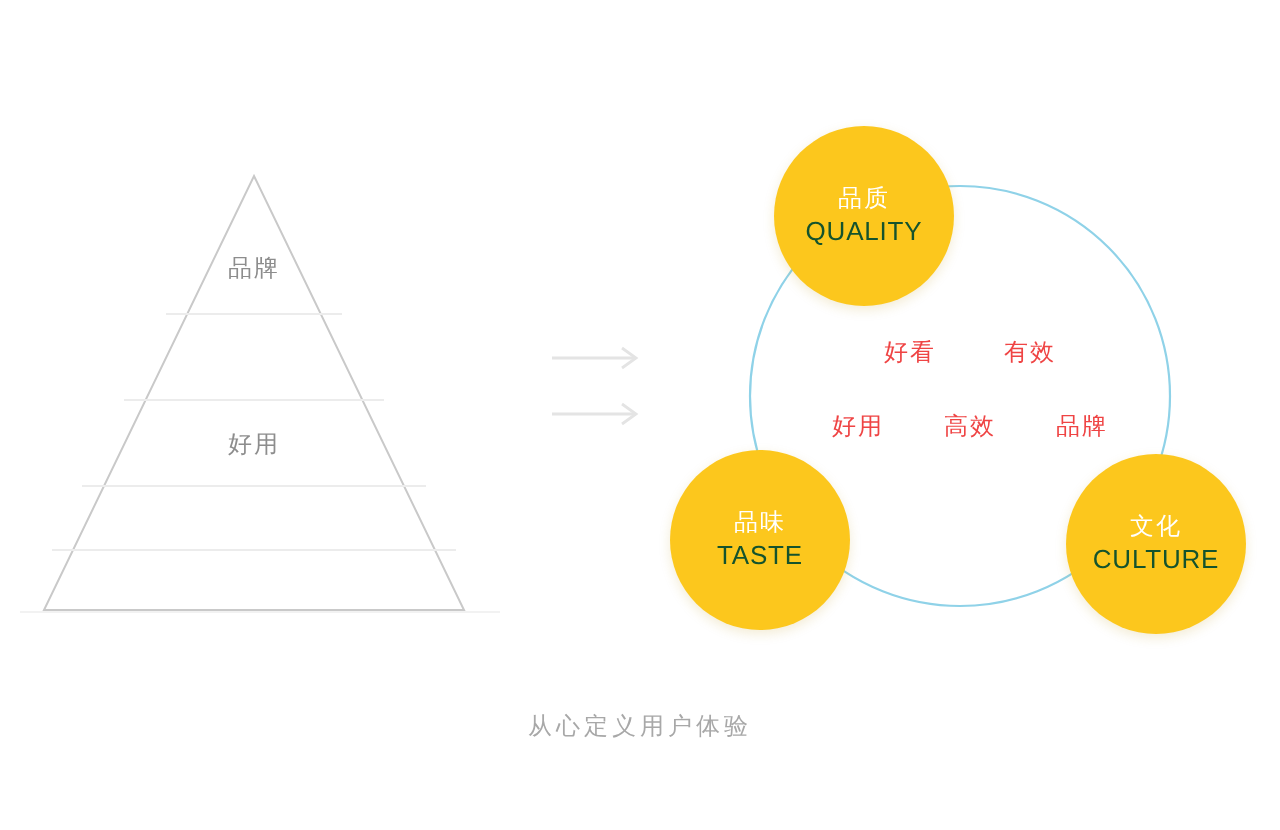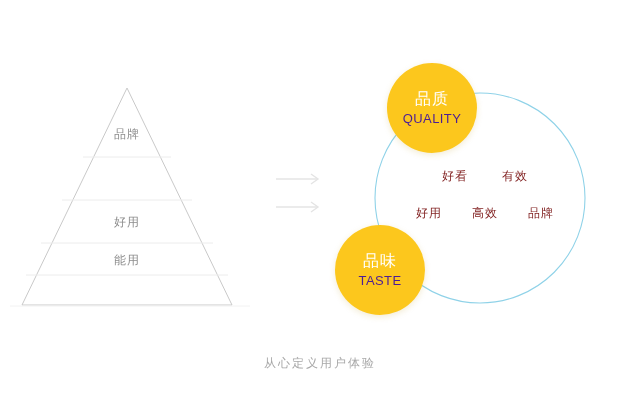--- a/index.html
+++ b/index.html
@@ -72,43 +72,43 @@
     border-radius: 50%;
     background: #fcc71d;
     display: flex;
     flex-direction: column;
     align-items: center;
     justify-content: center;
     box-shadow: 0 2px 6px rgba(190,150,20,0.18);
   }
   .node-cn {
     color: #ffffff;
-    font-size: 16px;
+    font-size: 12px;
     letter-spacing: 1px;
     line-height: 1.35;
     font-family: "Liberation Sans", "DejaVu Sans", sans-serif;
   }
   .node-en {
-    color: #4c1d95;
+    color: #14532d;
     font-size: 13px;
     letter-spacing: 0.4px;
     line-height: 1.35;
     font-family: "Liberation Sans", "DejaVu Sans", sans-serif;
   }
   #node-quality { left: 47px; top: 13px; }
   #node-taste   { left: -5px; top: 175px; text-align: center; }
   #node-culture { left: 193px; top: 177px; }
 
   .center-row {
     position: absolute;
     width: 290px;
     display: flex;
     justify-content: center;
     align-items: flex-end;
-    color: #7f1d1d;
+    color: #ef4444;
     font-size: 12px;
     letter-spacing: 1px;
     line-height: 1;
     font-family: "Liberation Sans", "DejaVu Sans", sans-serif;
   }
   .center-row span { display: inline-block; }
   #center-row-1 { top: 120px; left: 0; }
   #center-row-1 span { margin: 0 17px; }
   #center-row-2 { top: 157px; left: 0; }
   #center-row-2 span { margin: 0 15px; }
@@ -140,21 +140,20 @@
       <line x1="83" y1="87" x2="171" y2="87" stroke="#ececec" stroke-width="1"></line>
       <line x1="62" y1="130" x2="192" y2="130" stroke="#ececec" stroke-width="1"></line>
       <line x1="41" y1="173" x2="213" y2="173" stroke="#ececec" stroke-width="1"></line>
       <line x1="26" y1="205" x2="228" y2="205" stroke="#ececec" stroke-width="1"></line>
 
       <line x1="10" y1="236" x2="250" y2="236" stroke="#f2f2f2" stroke-width="1"></line>
     </svg>
 
     <div class="pyr-label" style="left:67px; top:58px;">品牌</div>
     <div class="pyr-label" style="left:67px; top:146px;">好用</div>
-    <div class="pyr-label" style="left:67px; top:184px;">能用</div>
   </div>
 
   <div id="arrows">
     <svg width="70" height="60" viewBox="0 0 70 60">
       <g stroke="#e4e4e4" stroke-width="1.4" fill="none">
         <line x1="4" y1="14" x2="46" y2="14"></line>
         <polyline points="39,9 46,14 39,19"></polyline>
         <line x1="4" y1="42" x2="46" y2="42"></line>
         <polyline points="39,37 46,42 39,47"></polyline>
       </g>
@@ -169,20 +168,24 @@
     <div class="node-circle" id="node-quality">
       <span class="node-cn">品质</span>
       <span class="node-en">QUALITY</span>
     </div>
 
     <div class="node-circle" id="node-taste">
       <span class="node-cn">品味</span>
       <span class="node-en">TASTE</span>
     </div>
 
+    <div class="node-circle" id="node-culture">
+      <span class="node-cn">文化</span>
+      <span class="node-en">CULTURE</span>
+    </div>
 
     <div class="center-row" id="center-row-1">
       <span>好看</span>
       <span>有效</span>
     </div>
 
     <div class="center-row" id="center-row-2">
       <span>好用</span>
       <span>高效</span>
       <span>品牌</span>

